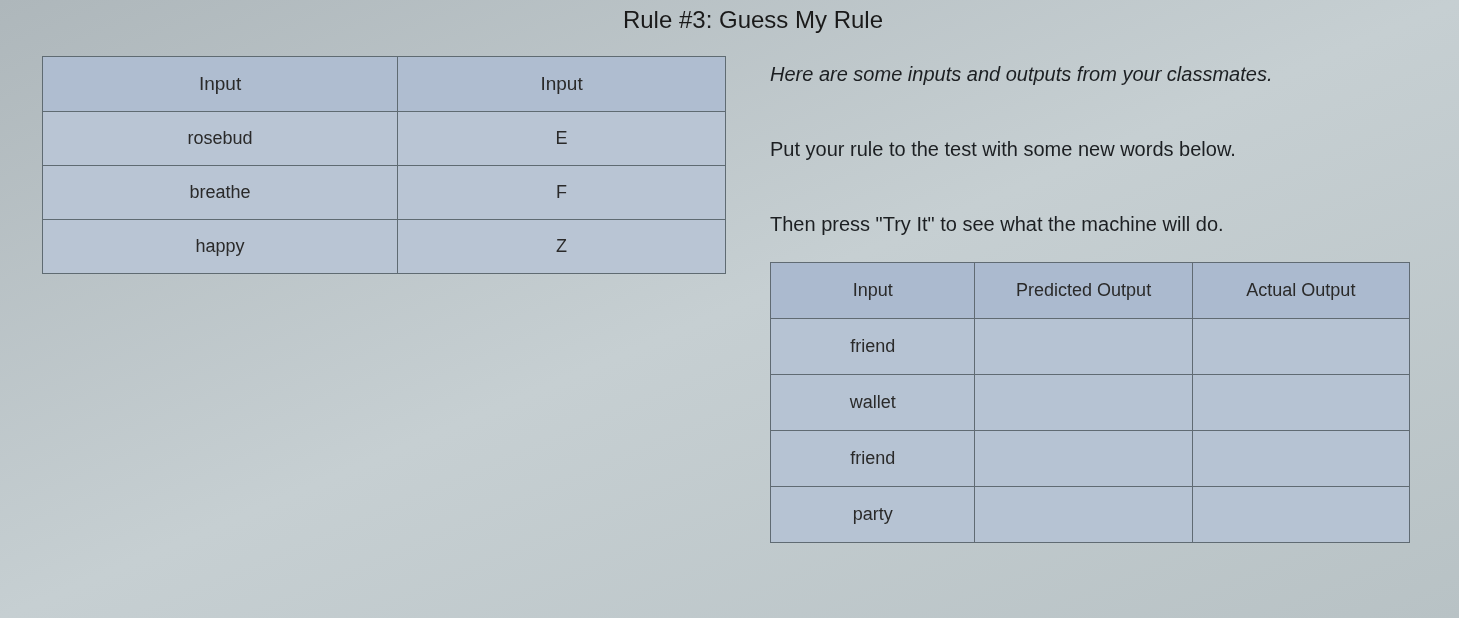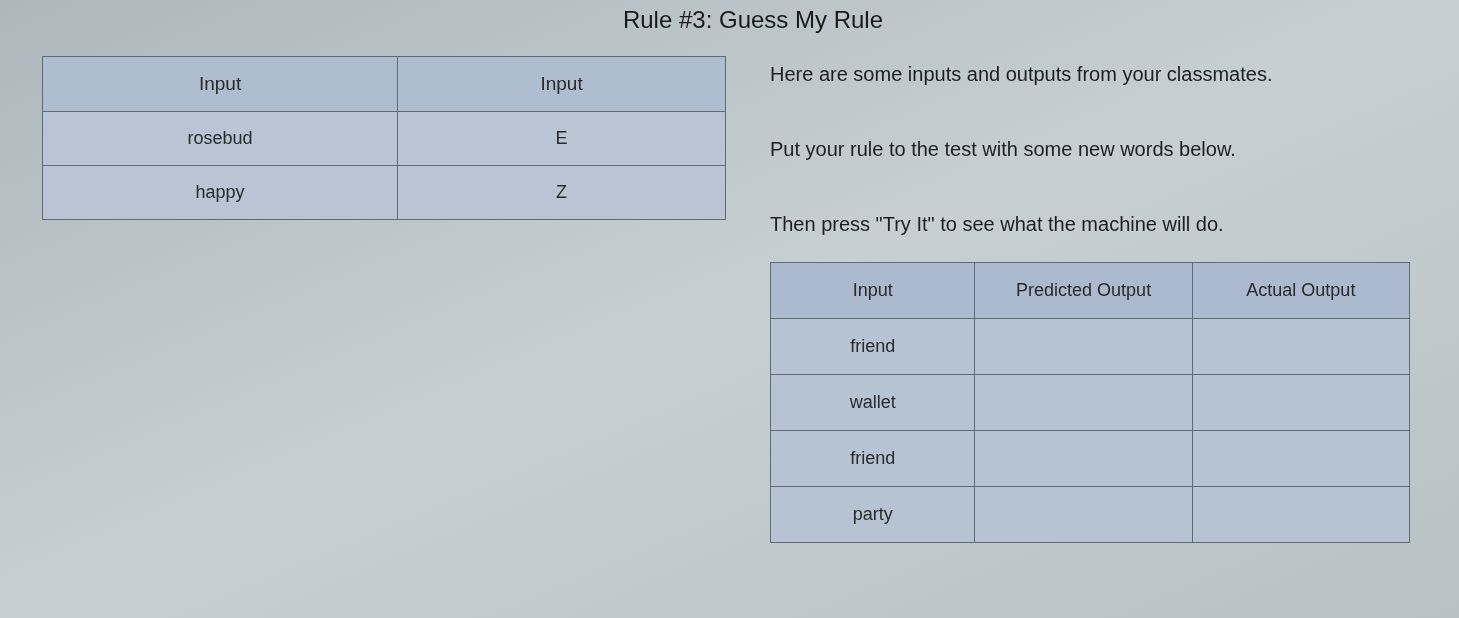--- a/index.html
+++ b/index.html
@@ -46,21 +46,21 @@
   .left-table .col-input { width: 52%; }
   .left-table .col-output { width: 48%; }
   .right-text {
     position: absolute;
     left: 770px;
     width: 660px;
     font-size: 20px;
     color: #1c1f22;
     line-height: 1.4;
   }
-  .line1 { top: 60px; }
+  .line1 { top: 60px; font-style: italic; }
   .line2 { top: 135px; }
   .line3 { top: 210px; }
   .right-table {
     position: absolute;
     top: 262px;
     left: 770px;
     width: 640px;
     border-collapse: collapse;
     background: #b6c3d3;
   }
@@ -88,20 +88,24 @@
   <thead>
     <tr>
       <th class="col-input">Input</th>
       <th class="col-output">Input</th>
     </tr>
   </thead>
   <tbody>
     <tr>
       <td>rosebud</td>
       <td>E</td>
+    </tr>
+    <tr>
+      <td>breathe</td>
+      <td>F</td>
     </tr>
     <tr>
       <td>happy</td>
       <td>Z</td>
     </tr>
   </tbody>
 </table>
 
 <div class="right-text line1">Here are some inputs and outputs from your classmates.</div>
 <div class="right-text line2">Put your rule to the test with some new words below.</div>

